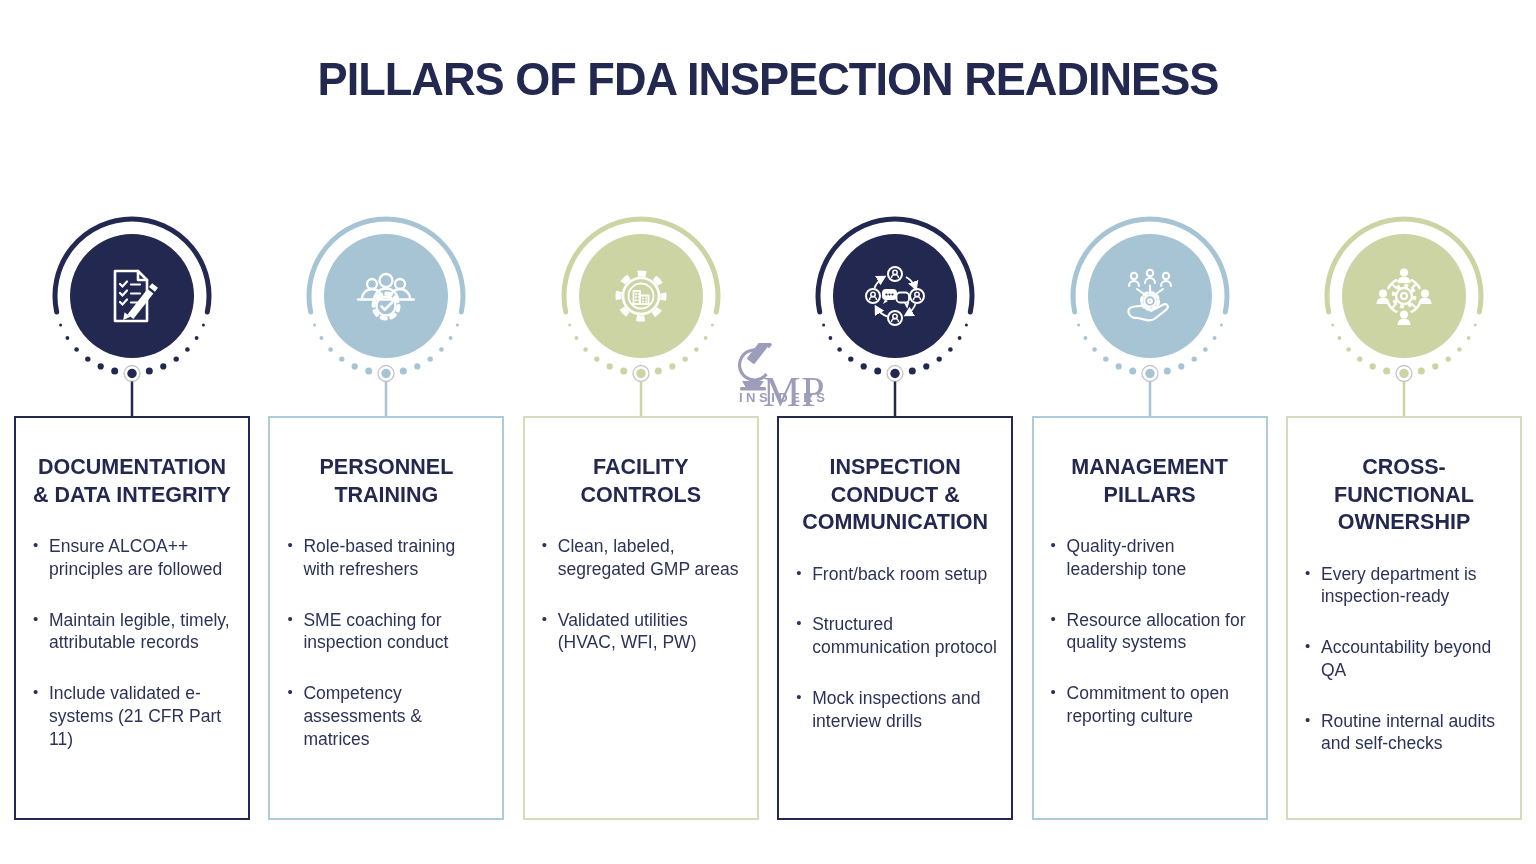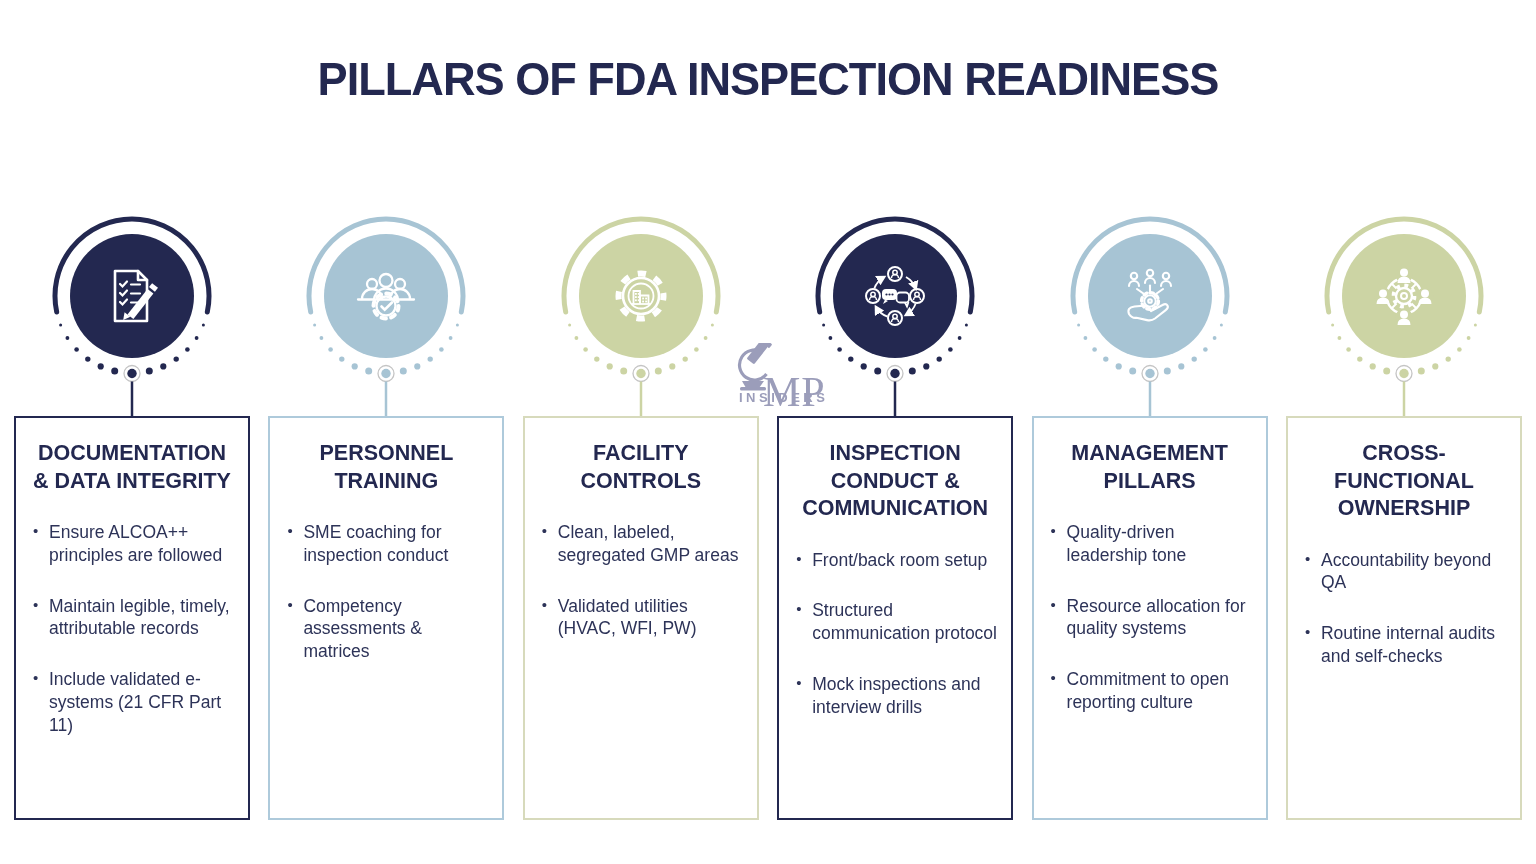--- a/index.html
+++ b/index.html
@@ -37,21 +37,21 @@
   .theme-navy{--c:var(--navy);--border:var(--navy);--bw:2.5px}
   .theme-blue{--c:var(--blue);--border:var(--blue-border);--bw:2px}
   .theme-green{--c:var(--green);--border:var(--green-border);--bw:2px}
   .icon-area{color:var(--c)}
   .icon-area svg{display:block}
   .card{
     width:236px;height:404px;border:var(--bw) solid var(--border);
     background:#fff;padding:14px 12px 10px;
   }
   .card-title{
-    margin:8px 2px 26px;text-align:center;font-size:21.5px;line-height:1.28;
+    margin:22px 2px 26px;text-align:center;font-size:21.5px;line-height:1.28;
     font-weight:bold;color:var(--navy);
   }
   .bullets{list-style:none;margin:0;padding:0}
   .bullets li{
     position:relative;padding-left:21px;margin-bottom:28px;
     font-size:17.5px;line-height:1.3;color:var(--body-text);margin-top:17px;
   }
   .bullets li::before{
     content:"\2022";position:absolute;left:5px;top:0;font-size:15px;color:var(--body-text);
   }
@@ -166,20 +166,21 @@
             <circle cx="32" cy="42" r="9.5"></circle>
             <circle cx="32" cy="42" r="12.5" stroke-width="4" stroke-dasharray="4.5 5.3"></circle>
             <path d="M27.5 42.5 l3.2 3.2 L38 38.5" stroke-width="2.6"></path>
           </g>
         </svg>
       </svg>
     </div>
     <div class="card">
       <h2 class="card-title">PERSONNEL TRAINING</h2>
       <ul class="bullets">
+        <li>Role-based training with refreshers</li>
         <li>SME coaching for inspection conduct</li>
         <li>Competency assessments &amp; matrices</li>
       </ul>
     </div>
   </div>
 
   <div class="pillar theme-green">
     <div class="icon-area">
       <svg width="170" height="202" viewBox="0 0 170 202">
         <circle cx="85" cy="82" r="62" fill="currentColor"></circle>
@@ -399,19 +400,20 @@
             <circle cx="11" cy="32" r="8.5" fill="currentColor"></circle>
             <circle cx="11" cy="29.5" r="4" fill="#fff"></circle>
               <path d="M4.5 40 q0 -6.5 6.5 -6.5 q6.5 0 6.5 6.5 Z" fill="#fff"></path>
           </g>
         </svg>
       </svg>
     </div>
     <div class="card">
       <h2 class="card-title">CROSS-FUNCTIONAL OWNERSHIP</h2>
       <ul class="bullets">
+        <li>Every department is inspection-ready</li>
         <li>Accountability beyond QA</li>
         <li>Routine internal audits and self-checks</li>
       </ul>
     </div>
   </div>
 
 </div>
 
 </body></html>

